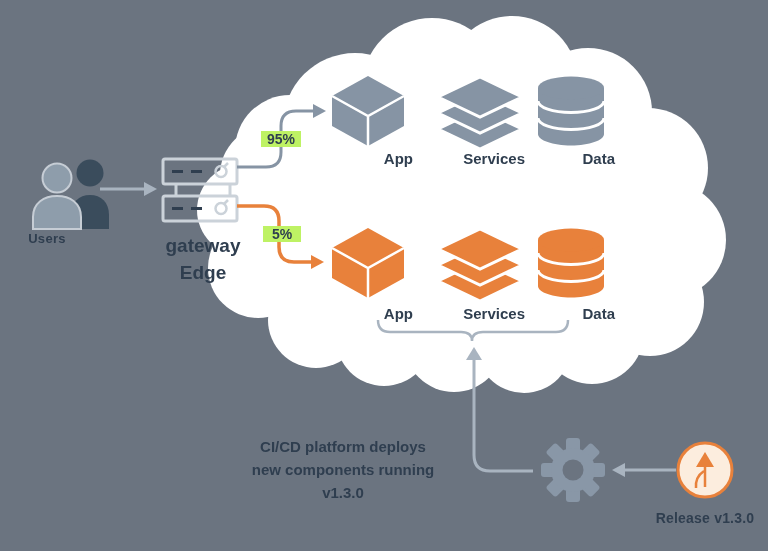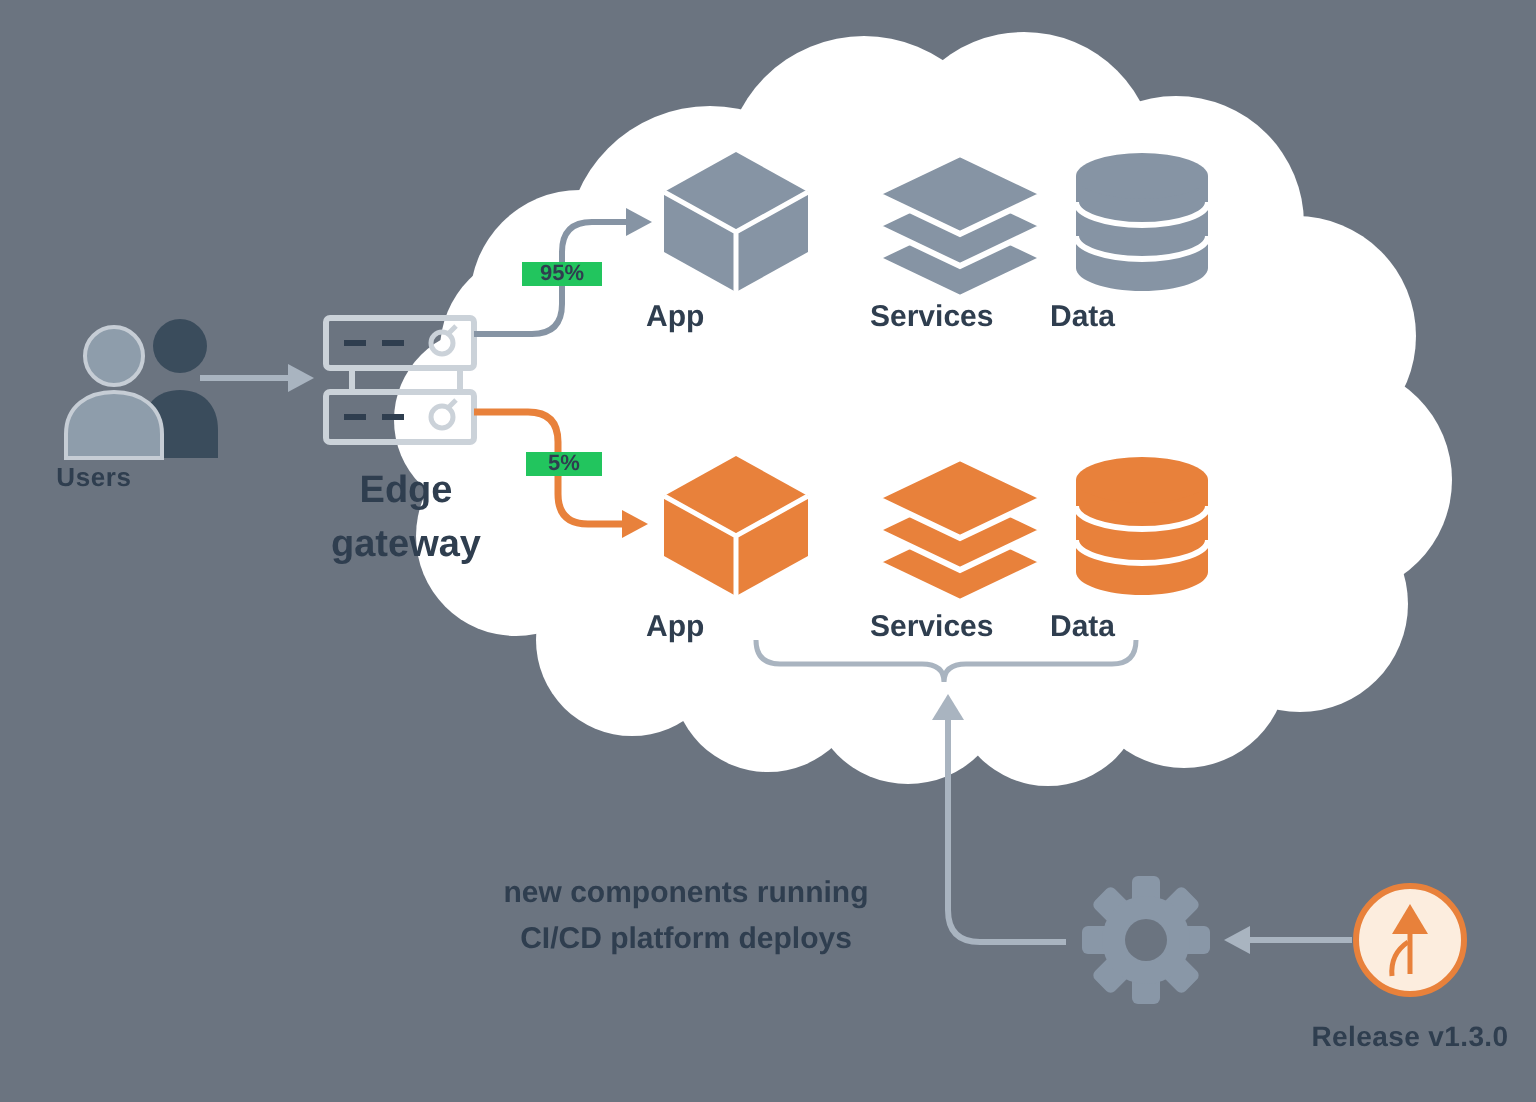--- a/index.html
+++ b/index.html
@@ -2,24 +2,24 @@
 <html><head>
 <meta charset="utf-8">
 <style>
   html,body{margin:0;padding:0;}
   body{font-family:"Liberation Sans", sans-serif;}
   .stage{position:relative;width:768px;height:551px;background:#6B7480;overflow:hidden;}
   .stage svg{position:absolute;left:0;top:0;}
   .lbl{position:absolute;text-align:center;color:#2F3E4F;font-weight:bold;}
   .users-lbl{left:7px;top:231px;width:80px;font-size:13px;letter-spacing:.3px;}
   .gw-lbl{left:143px;top:232px;width:120px;font-size:19px;line-height:27px;}
-  .pct{font-size:11px;background:#22c55e;padding:0;}
+  .pct{font-size:14px;background:#bef264;padding:0;}
   .stable-pct{left:261px;top:131px;width:40px;}
   .canary-pct{left:263px;top:226px;width:38px;}
-  .comp{position:absolute;width:90px;text-align:left;color:#2F3E4F;font-weight:600;font-size:15px;}
+  .comp{position:absolute;width:90px;text-align:right;color:#2F3E4F;font-weight:600;font-size:15px;}
   .stable-app{left:323px;top:150px;}
   .stable-services{left:435px;top:150px;}
   .stable-data{left:525px;top:150px;}
   .canary-app{left:323px;top:305px;}
   .canary-services{left:435px;top:305px;}
   .canary-data{left:525px;top:305px;}
   .note{position:absolute;left:237px;top:435px;width:212px;text-align:center;color:#2F3E4F;
         font-weight:bold;font-size:15px;line-height:23px;}
   .cicd-lbl{left:508px;top:512px;width:130px;font-size:14px;letter-spacing:.2px;}
   .release-lbl{left:640px;top:510px;width:130px;font-size:14px;letter-spacing:.2px;}
@@ -150,34 +150,35 @@
       <circle cx="705" cy="470" r="27" fill="#FCEDDE" stroke="#E8813B" stroke-width="3"></circle>
       <path d="M696,488 Q695,477 704,471" fill="none" stroke="#E8813B" stroke-width="2.5"></path>
       <line x1="705" y1="487" x2="705" y2="466" stroke="#E8813B" stroke-width="2.5"></line>
       <polygon points="705,452 696,467 714,467" fill="#E8813B"></polygon>
     </g>
   </svg>
 
   <div class="lbl users-lbl">Users</div>
 
   <div class="lbl gw-lbl">
+    <div>gateway</div>
     <div>Edge</div>
-    <div>gateway</div>
   </div>
 
   <div class="lbl pct stable-pct">95%</div>
   <div class="lbl pct canary-pct">5%</div>
 
   <div class="comp stable-app">App</div>
   <div class="comp stable-services">Services</div>
   <div class="comp stable-data">Data</div>
 
   <div class="comp canary-app">App</div>
   <div class="comp canary-services">Services</div>
   <div class="comp canary-data">Data</div>
 
   <div class="note">
+    <div>CI/CD platform deploys</div>
     <div>new components running</div>
-    <div>CI/CD platform deploys</div>
+    <div>v1.3.0</div>
   </div>
 
   <div class="lbl release-lbl">Release v1.3.0</div>
 </div>
 
 </body></html>

